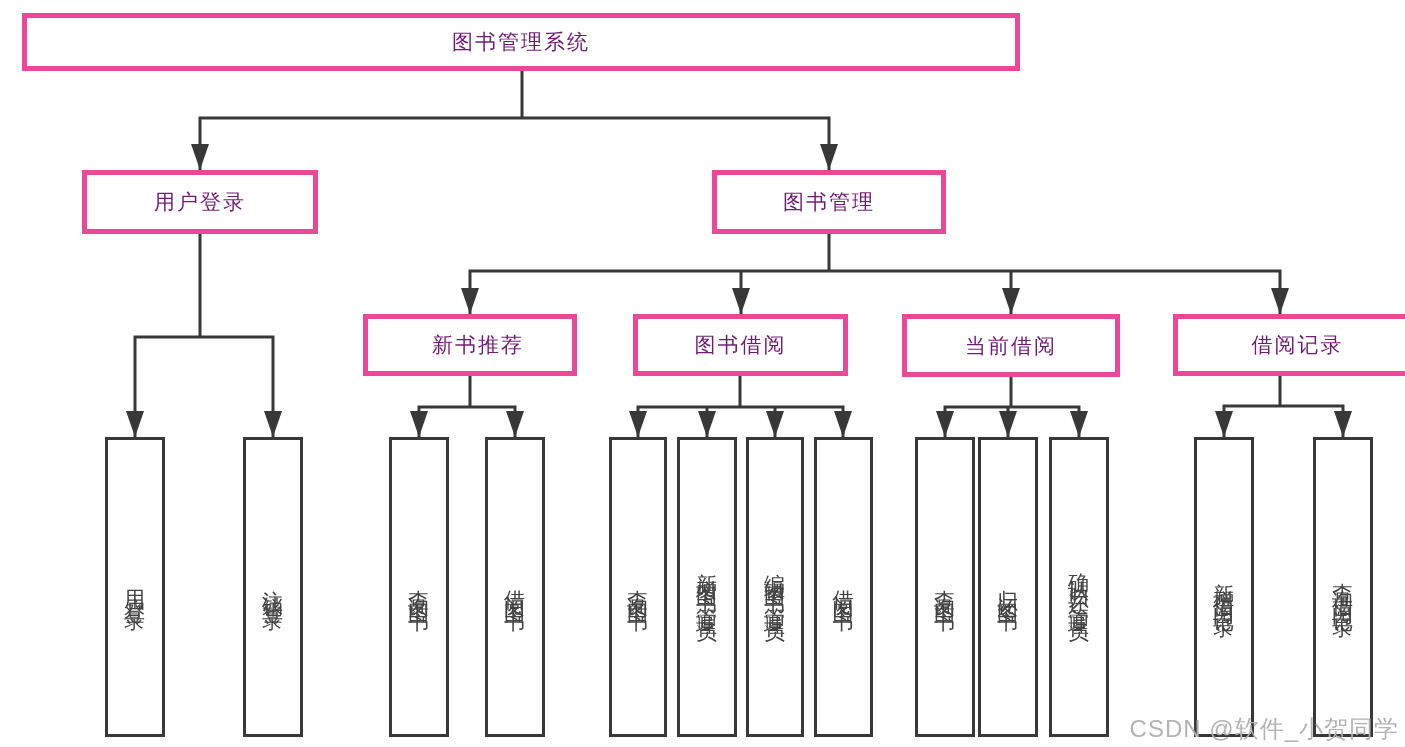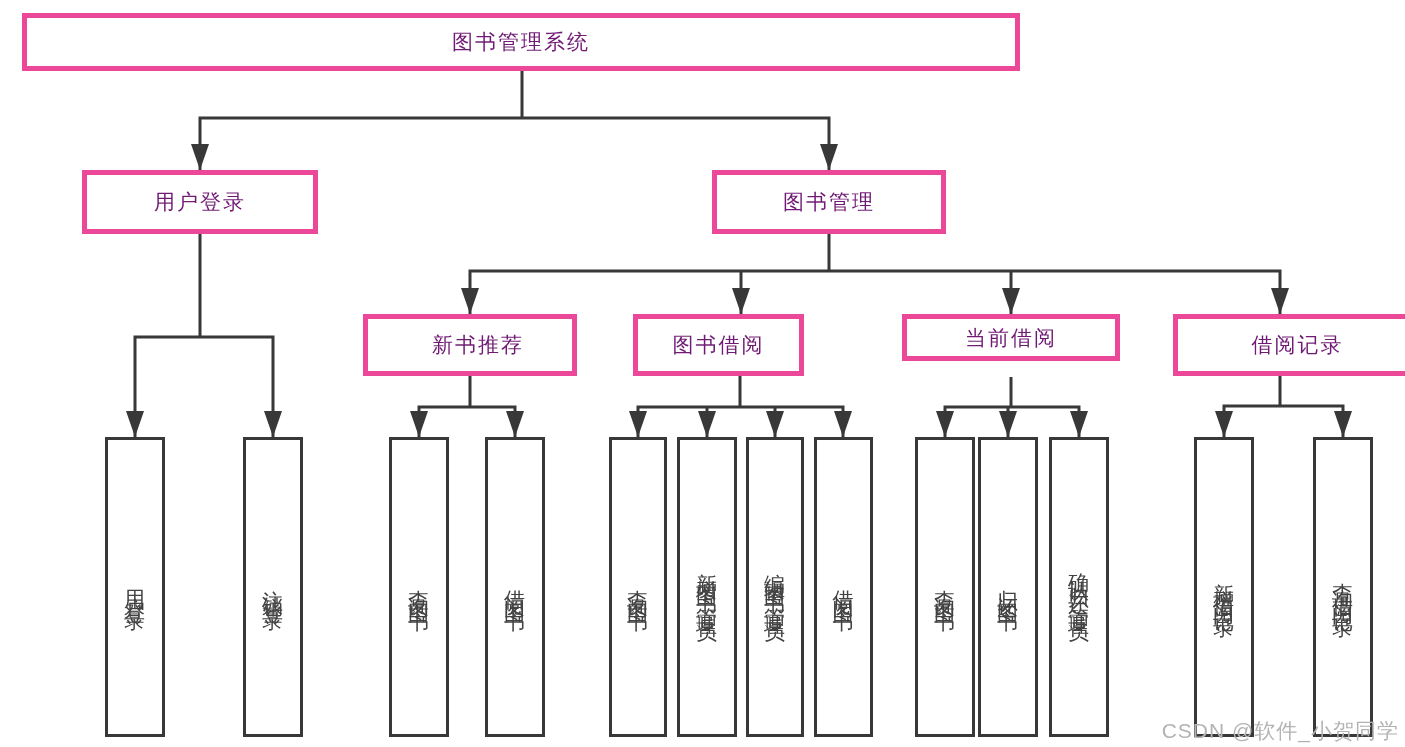--- a/index.html
+++ b/index.html
@@ -50,21 +50,21 @@
     letter-spacing: 7px;
     line-height: 1.0;
     white-space: nowrap;
     top: 437px;
     height: 300px;
   }
   .watermark {
     position: absolute;
     right: 6px;
     bottom: 2px;
-    font-size: 21px;
+    font-size: 24px;
     letter-spacing: 1px;
     color: #b3b3b3;
     white-space: nowrap;
     z-index: 5;
   }
   .connector-stroke {
     stroke: #383838;
     stroke-width: 3;
     fill: none;
   }
@@ -127,22 +127,22 @@
       <polygon class="arrowhead" points="1334,411 1352,411 1343,437"></polygon>
     </g>
   </svg>
 
   <div class="node" style="left:22px; top:13px; width:998px; height:58px;">图书管理系统</div>
 
   <div class="node" style="left:82px; top:170px; width:236px; height:64px;">用户登录</div>
   <div class="node" style="left:712px; top:170px; width:234px; height:64px;text-align:right;">图书管理</div>
 
   <div class="node" style="left:363px; top:314px; width:214px; height:62px;padding-left:16px;">新书推荐</div>
-  <div class="node" style="left:633px; top:314px; width:171px; height:62px;">图书借阅</div>
-  <div class="node" style="left:902px; top:314px; width:218px; height:47px;">当前借阅</div>
+  <div class="node" style="left:633px; top:314px; width:215px; height:62px;">图书借阅</div>
+  <div class="node" style="left:902px; top:314px; width:218px; height:63px;">当前借阅</div>
   <div class="node" style="left:1173px; top:314px; width:249px; height:62px;">借阅记录</div>
 
   <div class="vnode" style="left:105px; width:60px;">用户登录</div>
   <div class="vnode" style="left:243px; width:60px;">注销登录</div>
 
   <div class="vnode" style="left:389px; width:60px;">查询图书</div>
   <div class="vnode" style="left:485px; width:60px;">借阅图书</div>
 
   <div class="vnode" style="left:609px; width:58px;">查询图书</div>
   <div class="vnode" style="left:677px; width:60px;">新增图书（管理员）</div>

